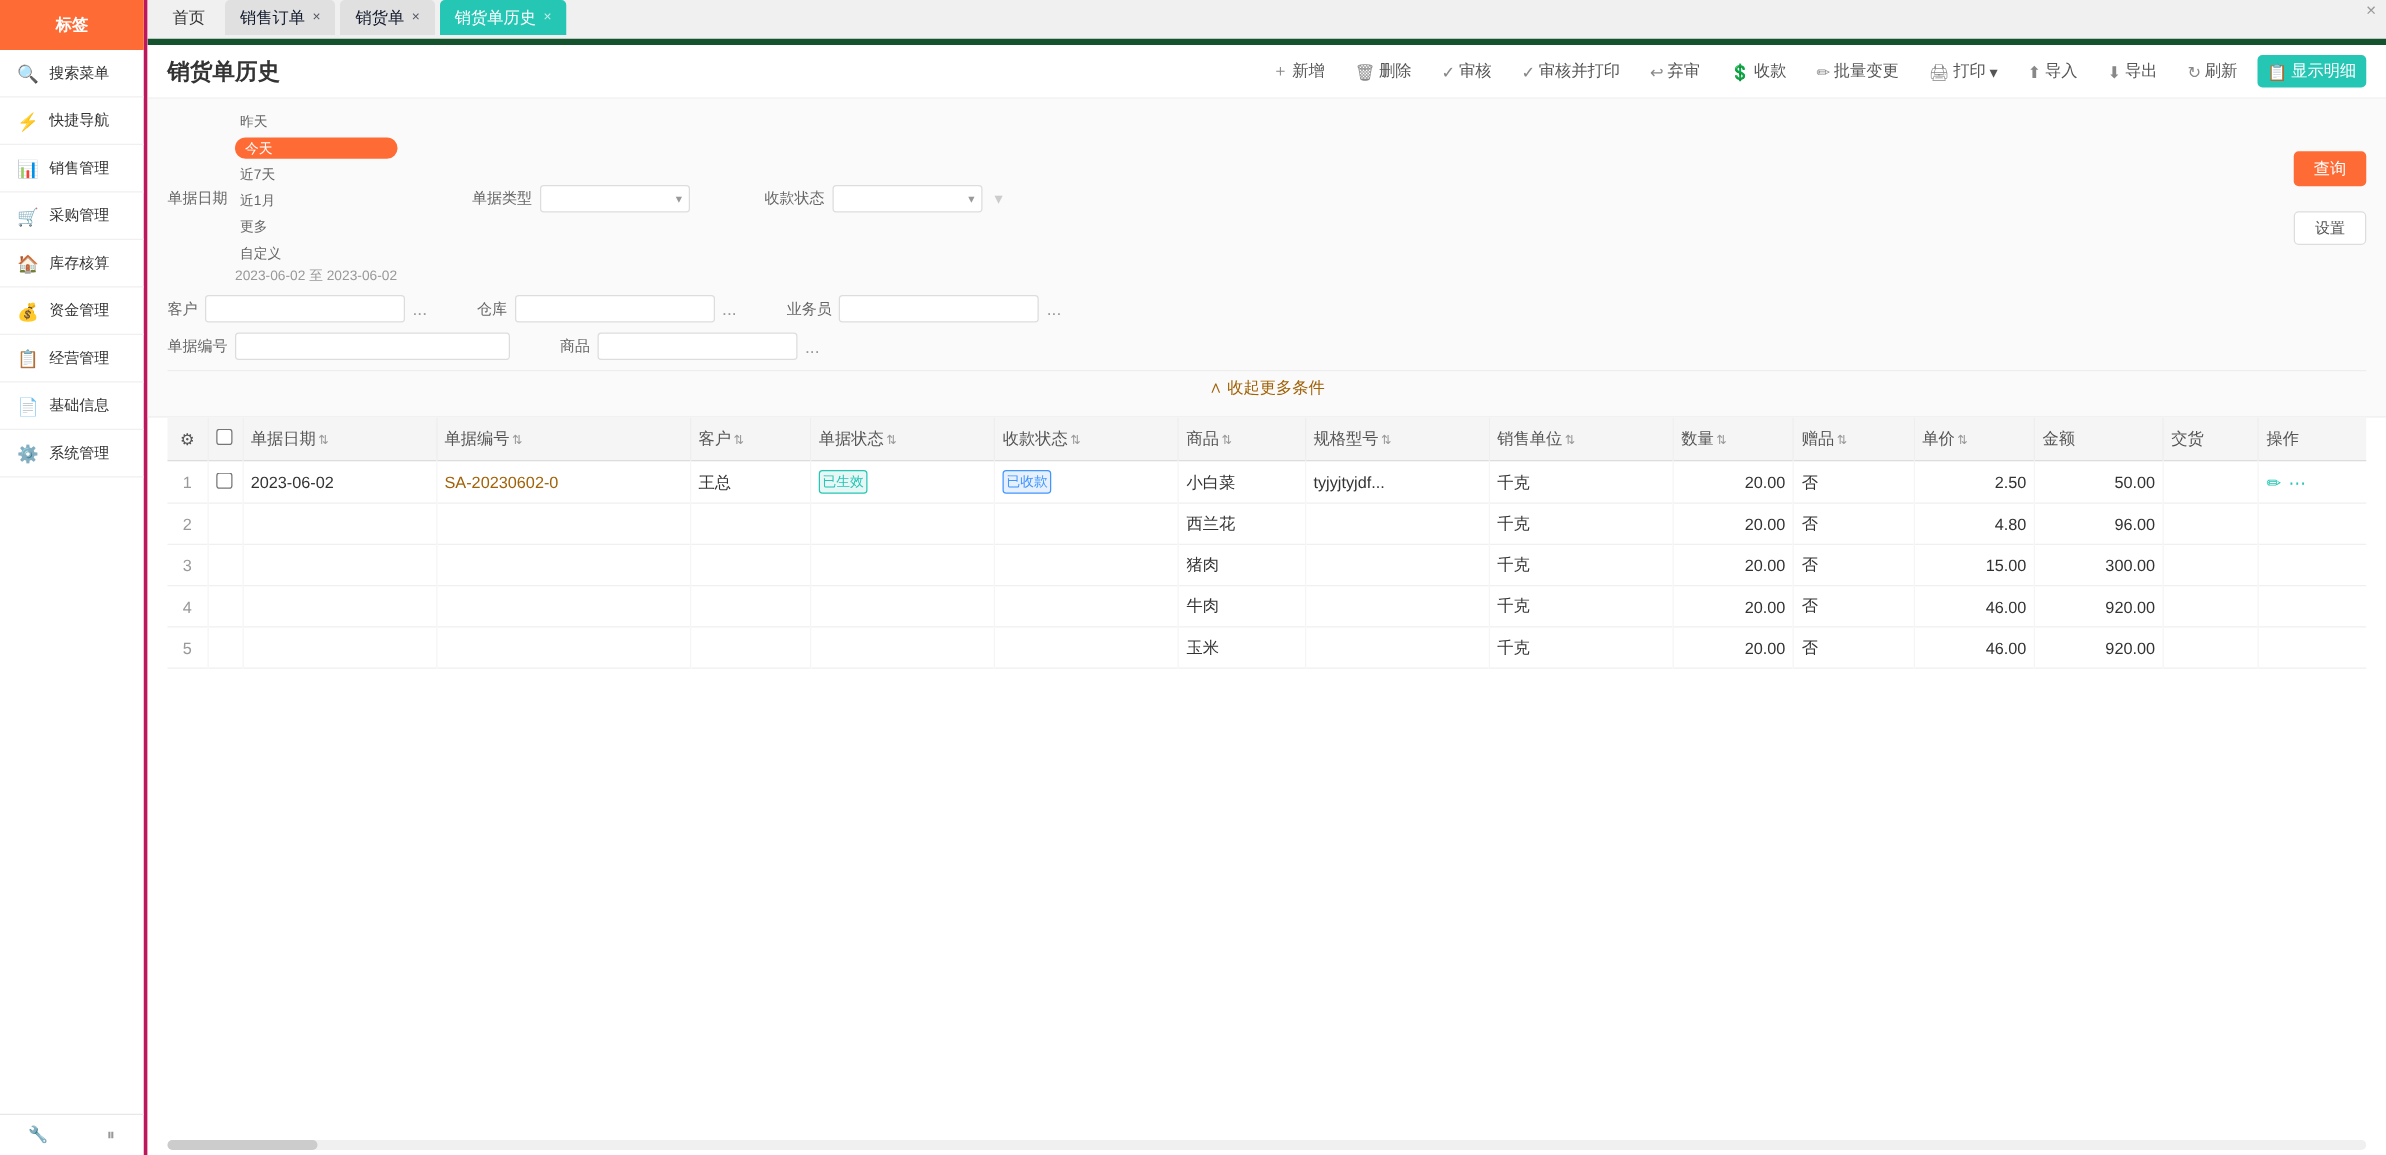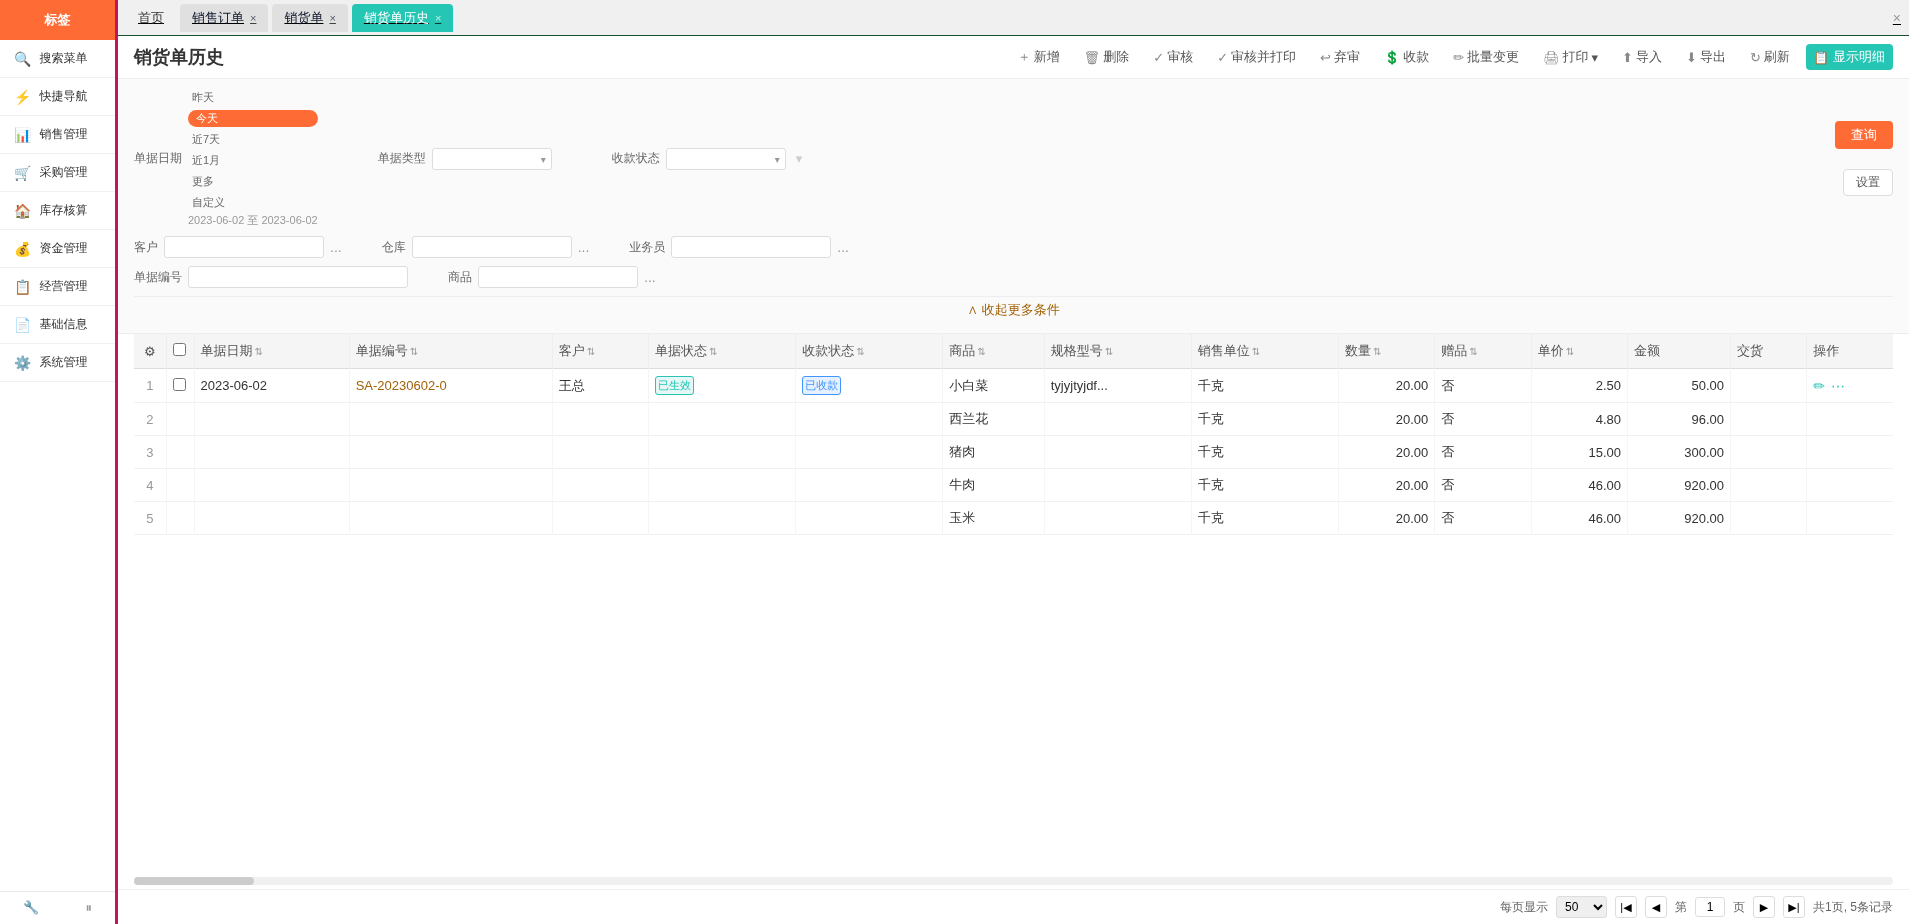--- a/index.html
+++ b/index.html
@@ -48,27 +48,26 @@
     .main {
       flex: 1;
       display: flex;
       flex-direction: column;
       overflow: hidden;
     }
 
     
     .tab-bar {
       display: flex;
-      align-items: center;
+      align-items: flex-start;
       background: #f0f0f0;
-      border-bottom: 1px solid #14532d;
+      border-bottom: 5px solid #14532d;
       height: 36px;
       padding: 0 8px;
       gap: 4px;
-      text-decoration: underline;
     }
     .tab {
       display: flex;
       align-items: center;
       padding: 4px 12px;
       border-radius: 4px 4px 0 0;
       cursor: pointer;
       font-size: 13px;
       gap: 6px;
       height: 28px;
@@ -509,21 +508,21 @@
         <div class="filter-item" style="margin-left:40px;">
           <span class="filter-label">收款状态</span>
           <div class="select-wrapper">
             <select class="filter-select">
               <option value=""></option>
             </select>
           </div>
           <span style="margin-left:4px;color:#ccc;">▾</span>
         </div>
 
-        <div style="margin-left:auto;display:flex;flex-direction:column;gap:20px;align-items:flex-end;">
+        <div style="margin-left:auto;display:flex;flex-direction:column;gap:20px;">
           <button class="query-btn">查询</button>
           <button class="settings-btn">设置</button>
         </div>
       </div>
 
       <div class="filter-row">
 
         <div class="filter-item">
           <span class="filter-label">客户</span>
           <input class="filter-input" style="width: 160px;">
@@ -682,31 +681,15 @@
             </tr>
           </tbody>
       </table>
     </div>
 
 
     <div class="scrollbar-track">
       <div class="scrollbar-thumb"></div>
     </div>
 
-    <div class="pagination-bar">
-      <span class="page-info">每页显示</span>
-      <select class="page-size-select">
-        <option value="50">50</option>
-        <option value="100">100</option>
-        <option value="200">200</option>
-      </select>
-      <div class="page-nav-btn">|◀</div>
-      <div class="page-nav-btn">◀</div>
-      <span class="page-info">第</span>
-      <input class="page-input" value="1" style="">
-      <span class="page-info">页</span>
-      <div class="page-nav-btn">▶</div>
-      <div class="page-nav-btn">▶|</div>
-      <span class="page-info">共1页, 5条记录</span>
-    </div>
 
   </div>
 </div>
 
 </body></html>

